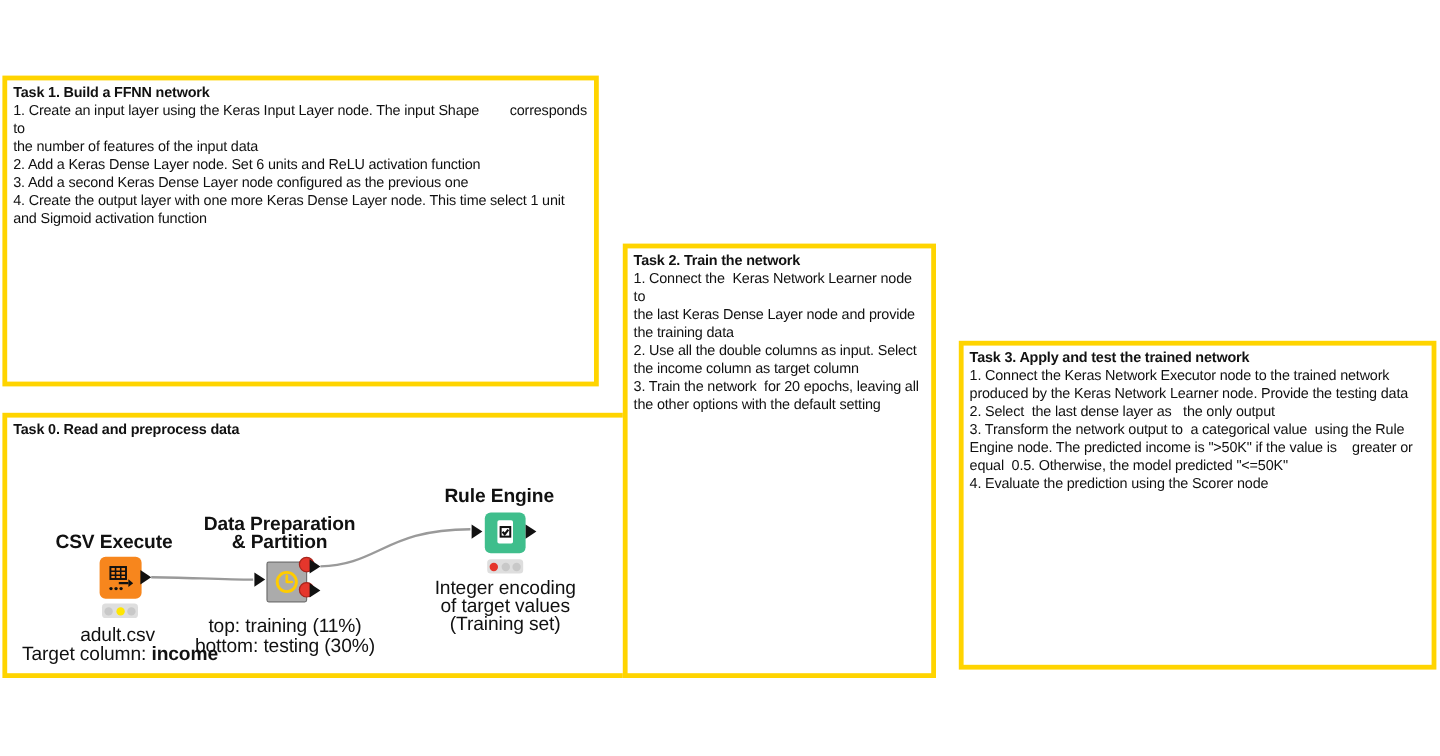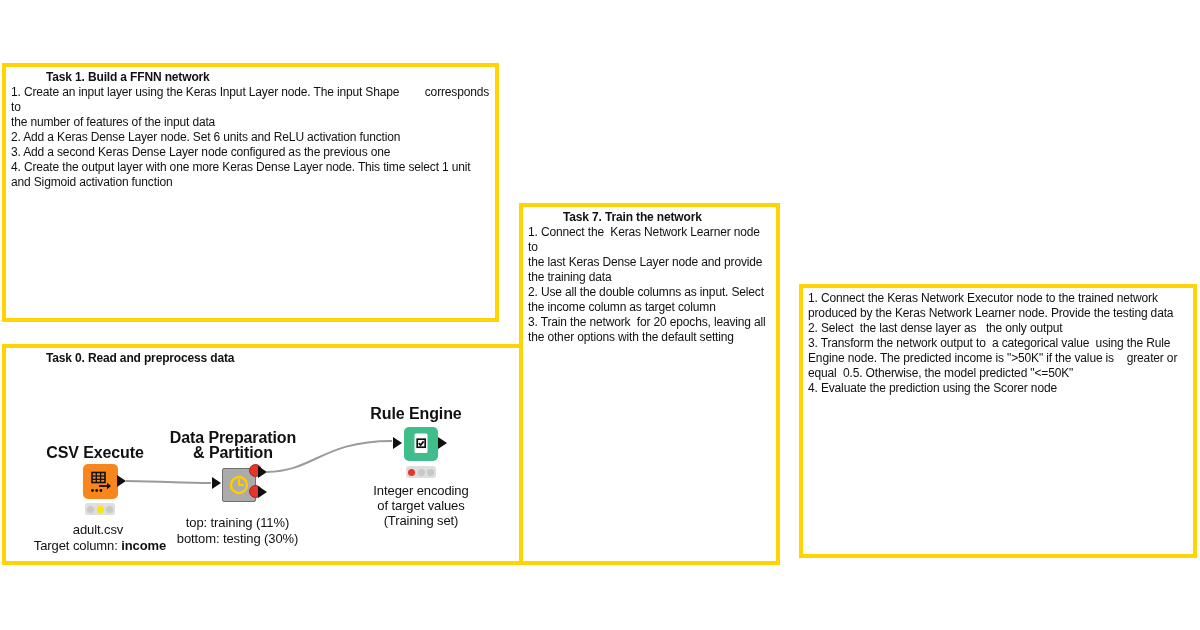--- a/index.html
+++ b/index.html
@@ -7,21 +7,21 @@
   #canvas {
     position:relative; width:1200px; height:630px; background:#ffffff;
     font-family:"Liberation Sans", sans-serif; color:#111; overflow:hidden;
   }
 
   
   .ann {
     position:absolute; background:#ffffff; border:4px solid #FFD400;
     padding:3px 5px; font-size:12px; line-height:15px; letter-spacing:-0.15px;
   }
-  .ann-title { font-weight:bold; white-space:pre-wrap;margin-left:35px; }
+  .ann-title { font-weight:bold; white-space:pre-wrap; }
   .ann-body  { white-space:pre-wrap; }
   #ann-task1 { left:2px;   top:63px;  width:497px; height:259px; }
   #ann-task0 { left:2px;   top:344px; width:562px; height:221px; }
   #ann-task2 { left:519px; top:203px; width:261px; height:362px; }
   #ann-task3 { left:799px; top:284px; width:398px; height:274px; }
 
   
   .conn-layer { position:absolute; left:0; top:0; pointer-events:none; }
   .conn { stroke:#9a9a9a; stroke-width:2; fill:none; }
 
@@ -50,21 +50,21 @@
   .dot-off    { background:#C8C8C8; }
   .dot-yellow { background:#FFE600; }
   .dot-red    { background:#E5362C; }
 
   .node-label {
     position:absolute; text-align:center; font-weight:bold;
     font-size:16px; line-height:15px; letter-spacing:-0.1px;
   }
   .node-caption {
     position:absolute; text-align:center;
-    font-size:13px; line-height:15px; letter-spacing:-0.1px;
+    font-size:16px; line-height:15px; letter-spacing:-0.1px;
   }
 </style>
 </head>
 <body>
 
 <div id="canvas">
 
   <div class="ann" id="ann-task1">
     <div class="ann-title">Task 1. Build a FFNN network</div>
     <div class="ann-body">1. Create an input layer using the Keras Input Layer node. The input Shape        corresponds to
@@ -73,31 +73,32 @@
 3. Add a second Keras Dense Layer node configured as the previous one
 4. Create the output layer with one more Keras Dense Layer node. This time select 1 unit
 and Sigmoid activation function</div>
   </div>
 
   <div class="ann" id="ann-task0">
     <div class="ann-title">Task 0. Read and preprocess data</div>
   </div>
 
   <div class="ann" id="ann-task2">
-    <div class="ann-title">Task 7. Train the network</div>
+    <div class="ann-title">Task 2. Train the network</div>
     <div class="ann-body">1. Connect the  Keras Network Learner node to
 the last Keras Dense Layer node and provide
 the training data
 2. Use all the double columns as input. Select
 the income column as target column
 3. Train the network  for 20 epochs, leaving all
 the other options with the default setting</div>
   </div>
 
   <div class="ann" id="ann-task3">
+    <div class="ann-title">Task 3. Apply and test the trained network</div>
     <div class="ann-body">1. Connect the Keras Network Executor node to the trained network
 produced by the Keras Network Learner node. Provide the testing data
 2. Select  the last dense layer as   the only output
 3. Transform the network output to  a categorical value  using the Rule
 Engine node. The predicted income is "&gt;50K" if the value is    greater or
 equal  0.5. Otherwise, the model predicted "&lt;=50K"
 4. Evaluate the prediction using the Scorer node</div>
   </div>
 
   <svg class="conn-layer" width="1200" height="630">

